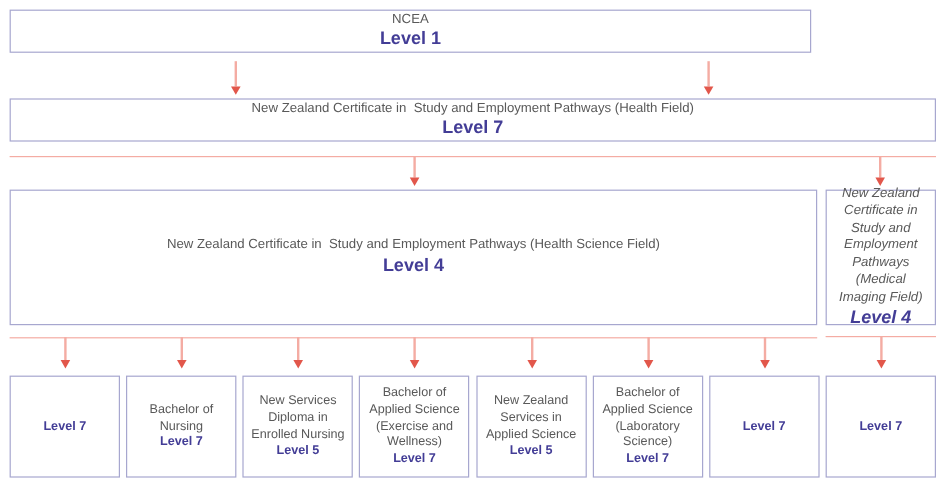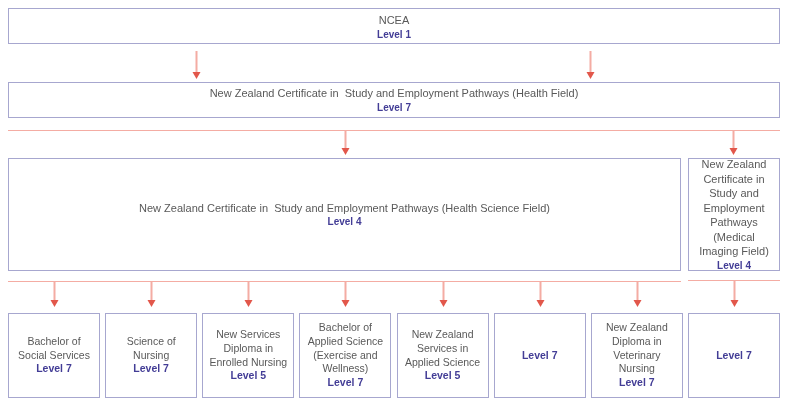--- a/index.html
+++ b/index.html
@@ -27,45 +27,45 @@
     text-align:center;
     padding:2px 6px;
   }
   .qtitle{
     color:var(--title);
     font-size:11px;line-height:1.32;
     white-space:pre-wrap;
   }
   .qlevel{
     color:var(--level);
-    font-size:10px;line-height:1.32;
+    font-size:15px;line-height:1.32;
     font-weight:bold;
   }
   .hline{
     position:absolute;height:1px;
     background:var(--stem);
   }
   .varrow{
     position:absolute;
     display:flex;flex-direction:column;align-items:center;
     width:9px;
     transform:translateX(-50%);
   }
   .varrow .stem{width:2px;flex:1;background:var(--stem);}
   .varrow .head{
     width:0;height:0;
     border-left:4.5px solid transparent;
     border-right:4.5px solid transparent;
     border-top:7px solid var(--head);
   }
   
-  #box-ncea{left:8px;top:8px;width:772px;height:36px;justify-content:flex-end;}
+  #box-ncea{left:8px;top:8px;width:668px;height:36px;}
   #box-l3{left:8px;top:82px;width:772px;height:36px;}
   #box-l4-main{left:8px;top:158px;width:673px;height:113px;}
-  #box-l4-medimg{left:688px;top:158px;width:92px;height:113px;padding:2px 4px;}
+  #box-l4-medimg{left:688px;top:158px;width:92px;height:113px;padding:2px 4px;font-style:italic;}
   
   .bottom-row{
     position:absolute;left:8px;top:313px;width:772px;height:85px;
     display:flex;justify-content:space-between;
   }
   .bottom-row .qbox{position:relative;width:92px;height:85px;padding:2px 5px;}
   .bottom-row .qtitle{font-size:10.5px;}
   .bottom-row .qlevel{font-size:10.5px;}
 </style>
 </head>
@@ -144,44 +144,43 @@
       <div class="stem"></div>
       <div class="head"></div>
     </div>
   <div class="varrow" style="left:734px;top:280px;height:27px;">
       <div class="stem"></div>
       <div class="head"></div>
     </div>
 
   <div class="bottom-row">
     <div class="qbox">
-      <div class="qtitle">Bachelor of Social Services</div>
       <div class="qlevel">Level 7</div>
     </div>
     <div class="qbox">
-      <div class="qtitle">Science of Nursing</div>
+      <div class="qtitle">Bachelor of Nursing</div>
       <div class="qlevel">Level 7</div>
     </div>
     <div class="qbox">
       <div class="qtitle">New Services Diploma in Enrolled Nursing</div>
       <div class="qlevel">Level 5</div>
     </div>
     <div class="qbox">
       <div class="qtitle">Bachelor of Applied Science (Exercise and Wellness)</div>
       <div class="qlevel">Level 7</div>
     </div>
     <div class="qbox">
       <div class="qtitle">New Zealand Services in Applied Science</div>
       <div class="qlevel">Level 5</div>
     </div>
     <div class="qbox">
+      <div class="qtitle">Bachelor of Applied Science (Laboratory Science)</div>
       <div class="qlevel">Level 7</div>
     </div>
     <div class="qbox">
-      <div class="qtitle">New Zealand Diploma in Veterinary Nursing</div>
       <div class="qlevel">Level 7</div>
     </div>
     <div class="qbox">
       <div class="qlevel">Level 7</div>
     </div>
   </div>
 
 </div>
 
 </body></html>

